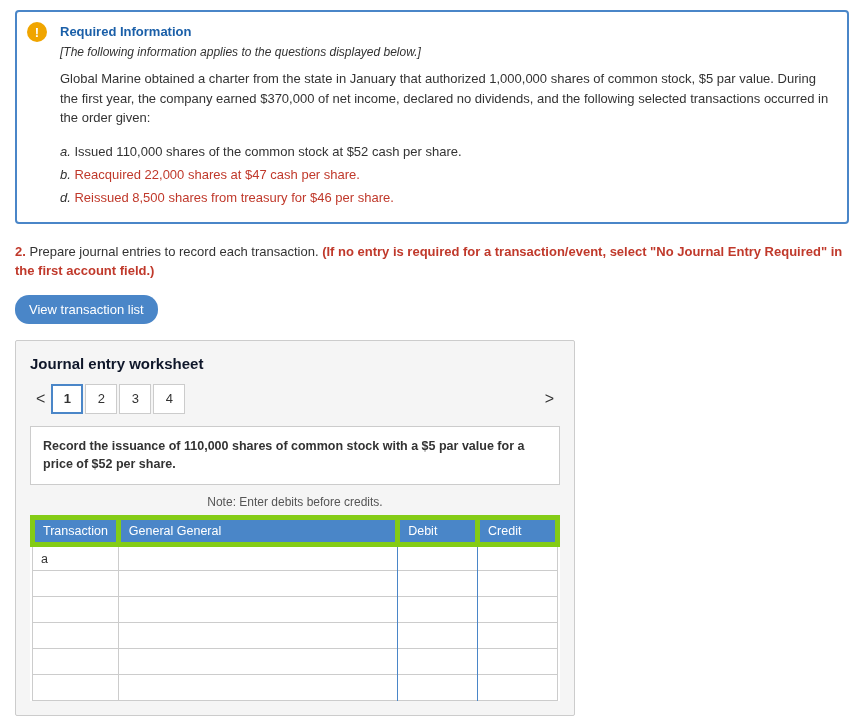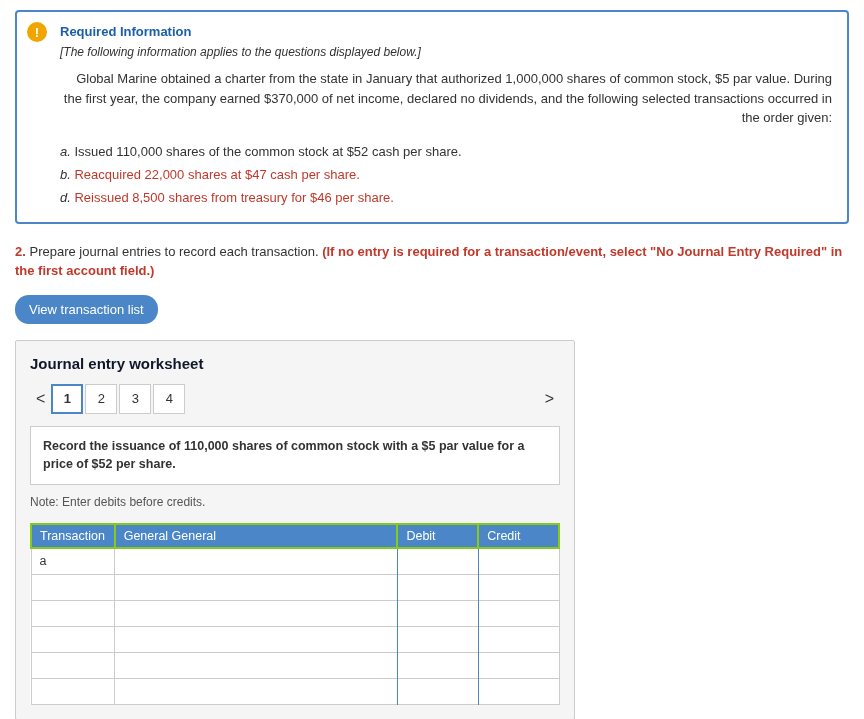--- a/index.html
+++ b/index.html
@@ -30,21 +30,20 @@
       font-style: italic;
       color: #333;
       margin-bottom: 10px;
       font-size: 12px;
     }
     .info-body {
       color: #333;
       margin-bottom: 12px;
       line-height: 1.5;
       font-size: 13px;
-      text-align: right;
     }
     .info-list {
       margin-top: 8px;
       line-height: 1.8;
     }
     .info-list p {
       font-size: 13px;
     }
     .info-list p span.label {
       font-style: italic;
@@ -132,40 +131,41 @@
       padding: 10px 12px;
       font-size: 12.5px;
       color: #333;
       margin-bottom: 10px;
       line-height: 1.5;
       font-weight: bold;
     }
     .note-text {
       font-size: 12px;
       color: #555;
-      margin-bottom: 14px;
+      margin-bottom: 6px;
       font-style: normal;
+      text-align: center;
     }
 
     
     .journal-table {
       width: 100%;
       border-collapse: collapse;
       font-size: 12.5px;
       background: #fff;
     }
     .journal-table thead tr {
       background: #4a86c8;
       color: white;
     }
     .journal-table thead th {
       padding: 4px 8px;
       text-align: left;
       font-weight: normal;
-      border: 2px solid #84cc16;
+      border: 5px solid #84cc16;
     }
     .journal-table thead th.center {
       text-align: left;
     }
     .journal-table tbody tr {
       border-bottom: 1px solid #ccc;
     }
     .journal-table tbody td {
       padding: 4px 8px;
       border-right: 1px solid #ccc;

